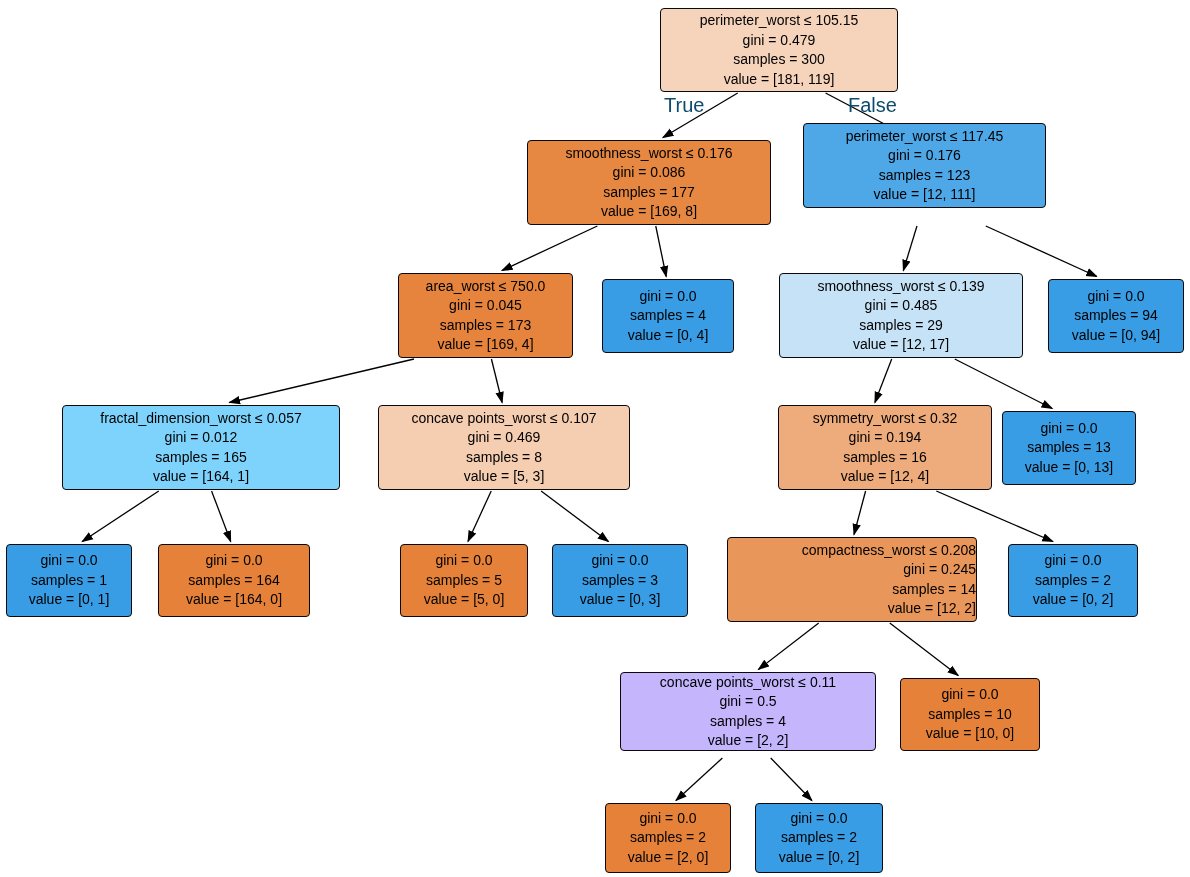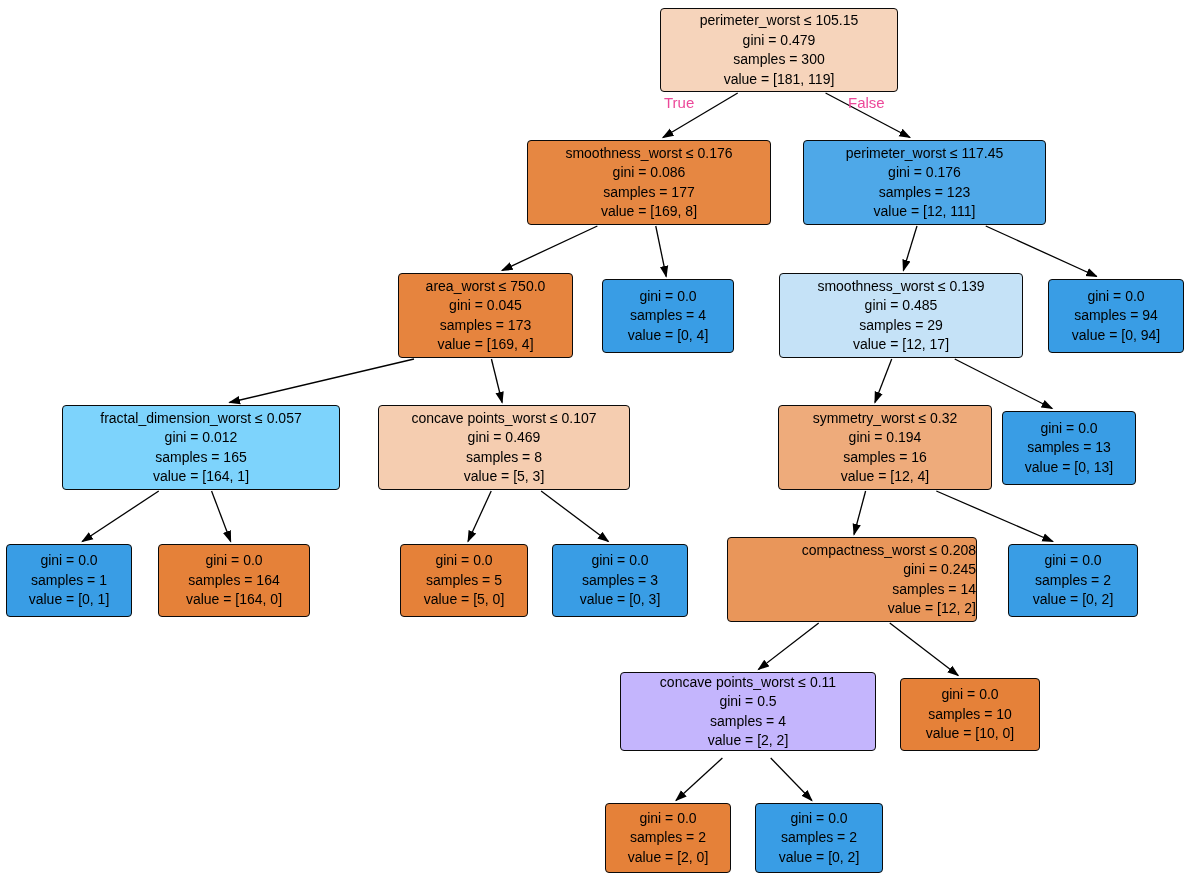--- a/index.html
+++ b/index.html
@@ -27,22 +27,22 @@
     align-items: center;
     justify-content: center;
     text-align: center;
     font-size: 14px;
     line-height: 19.5px;
     color: #000000;
     white-space: nowrap;
   }
   .edge-label {
     position: absolute;
-    font-size: 15px;
-    color: #ec4899;
+    font-size: 20px;
+    color: #0c4a6e;
   }
 </style>
 </head>
 <body>
 
 <div class="canvas">
   <svg class="edges" id="edge-layer" width="1190" height="877">
     <defs>
       <marker id="arrowhead" viewBox="0 0 10 8" refX="8.6" refY="4" markerWidth="9.5" markerHeight="8" orient="auto">
         <path d="M0,0.6 L9.6,4 L0,7.4 z" fill="#000000"></path>
@@ -76,21 +76,21 @@
         <div>gini = 0.479</div>
         <div>samples = 300</div>
         <div>value = [181, 119]</div>
       </div>
       <div class="node" style="left: 527px; top: 140px; width: 244px; height: 85px; background: rgb(230, 135, 66);">
         <div>smoothness_worst ≤ 0.176</div>
         <div>gini = 0.086</div>
         <div>samples = 177</div>
         <div>value = [169, 8]</div>
       </div>
-      <div class="node" style="left: 803px; top: 140px; width: 243px; height: 85px; background: rgb(78, 168, 232); justify-content: center;">
+      <div class="node" style="left: 803px; top: 123px; width: 243px; height: 85px; background: rgb(78, 168, 232); justify-content: center;">
         <div>perimeter_worst ≤ 117.45</div>
         <div>gini = 0.176</div>
         <div>samples = 123</div>
         <div>value = [12, 111]</div>
       </div>
       <div class="node" style="left: 398px; top: 273px; width: 175px; height: 85px; background: rgb(230, 132, 62);">
         <div>area_worst ≤ 750.0</div>
         <div>gini = 0.045</div>
         <div>samples = 173</div>
         <div>value = [169, 4]</div>

